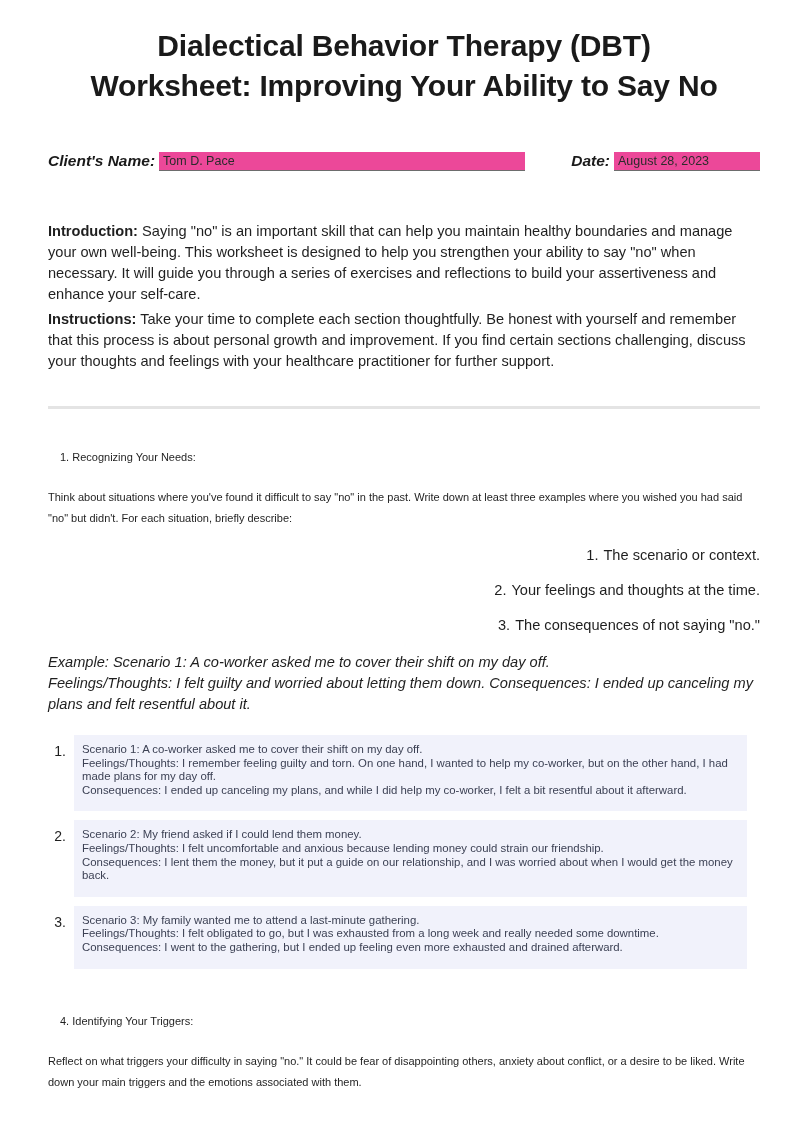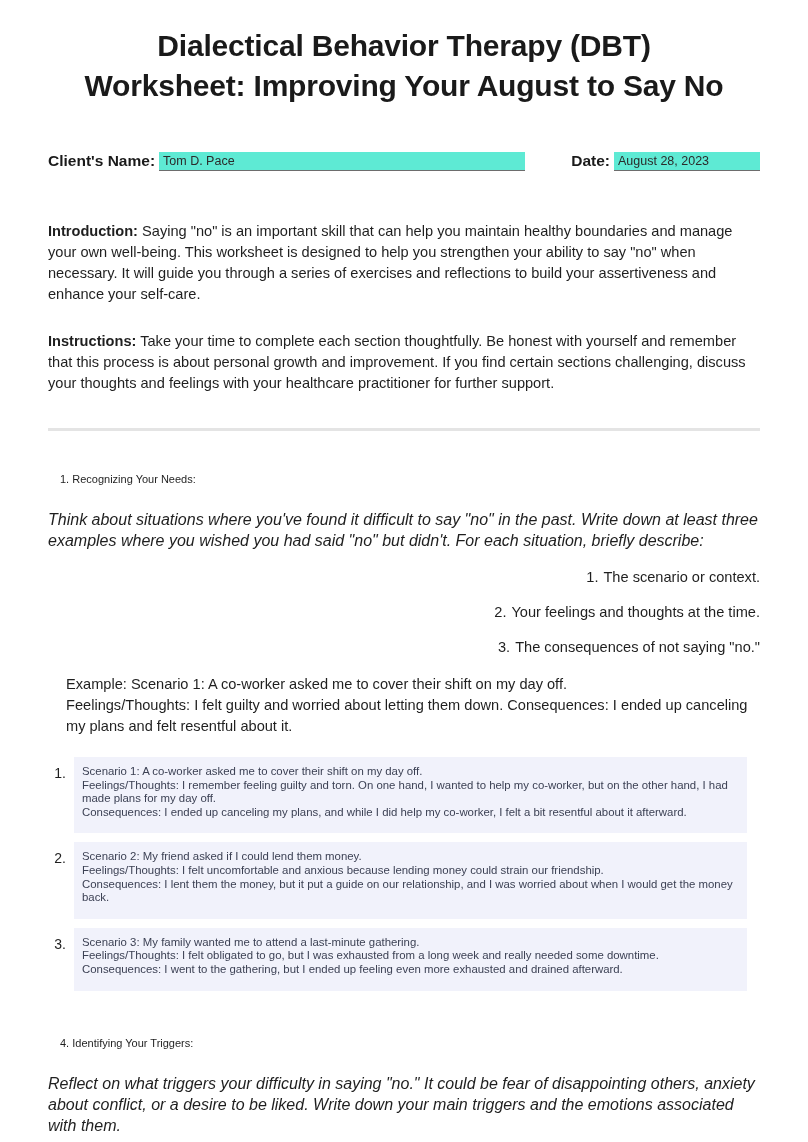--- a/index.html
+++ b/index.html
@@ -38,28 +38,29 @@
   .doc-title .tline { display: block; }
 
   
   .form-row {
     display: flex;
     align-items: flex-end;
     margin-top: 46px;
     font-size: 15px;
   }
   .form-label {
+    font-style: italic;
     font-weight: bold;
     font-size: 15.5px;
     color: #1a1a1a;
     white-space: nowrap;
     padding-bottom: 1px;
   }
   .form-field {
-    background: #5eead4;
+    background: #ec4899;
     border-bottom: 1px solid #6d6d6d;
     font-size: 12.5px;
     color: #2b2b2b;
     padding: 2px 4px 1px 4px;
     line-height: 15px;
     box-sizing: border-box;
     overflow: hidden;
     white-space: nowrap;
   }
   .field-name { width: 366px; margin-left: 4px; }
@@ -67,65 +68,65 @@
   .form-spacer { flex: 1 1 auto; min-width: 8px; }
 
   
   .para {
     font-size: 14.6px;
     line-height: 21px;
     color: #1f1f1f;
     margin: 0;
   }
   .para.intro { margin-top: 50px; }
-  .para.instructions { margin-top: 26px; }
+  .para.instructions { margin-top: 4px; }
   .para strong { font-weight: bold; }
 
   
   .divider {
     height: 3px;
     background: #e4e4e4;
     border: 0;
     margin: 34px 0 0 0;
   }
 
   
   .section-heading {
     font-size: 11px;
     line-height: 21px;
     color: #1f1f1f;
     margin: 38px 0 0 0;
     padding-left: 12px;
   }
   .section-intro {
-    font-size: 16px;
+    font-size: 11px;
     line-height: 21px;
     margin: 19px 0 0 0;
-    font-style: italic;
   }
 
   .sub-list {
     margin: 16px 0 0 0;
     padding: 0;
     list-style: none;
     text-align: right;
   }
   .sub-list li {
     font-size: 14.6px;
     line-height: 21px;
     margin: 0 0 14px 0;
     padding-left: 12px;
   }
   .sub-list li:last-child { margin-bottom: 0; }
   .sub-list .num { margin-right: 5px; }
 
   .example {
     font-size: 14.6px;
     line-height: 21px;
-    margin: 16px 0 0 18px;
+    margin: 16px 0 0 0;
+    font-style: italic;
   }
 
   
   .answers {
     margin: 20px 0 0 0;
     padding: 0;
     list-style: none;
   }
   .answer-item {
     display: flex;
@@ -158,21 +159,21 @@
   
   .section-two { margin-top: 42px; }
 </style>
 </head>
 <body>
 
 <div class="page">
 
   <h1 class="doc-title">
     <span class="tline">Dialectical Behavior Therapy (DBT)</span>
-    <span class="tline">Worksheet: Improving Your August to Say No</span>
+    <span class="tline">Worksheet: Improving Your Ability to Say No</span>
   </h1>
 
   <div class="form-row">
     <span class="form-label">Client's Name:</span>
     <span class="form-field field-name" title="Client's Name">Tom D. Pace</span>
     <span class="form-spacer"></span>
     <span class="form-label">Date:</span>
     <span class="form-field field-date" title="Date">August 28, 2023</span>
   </div>
 

